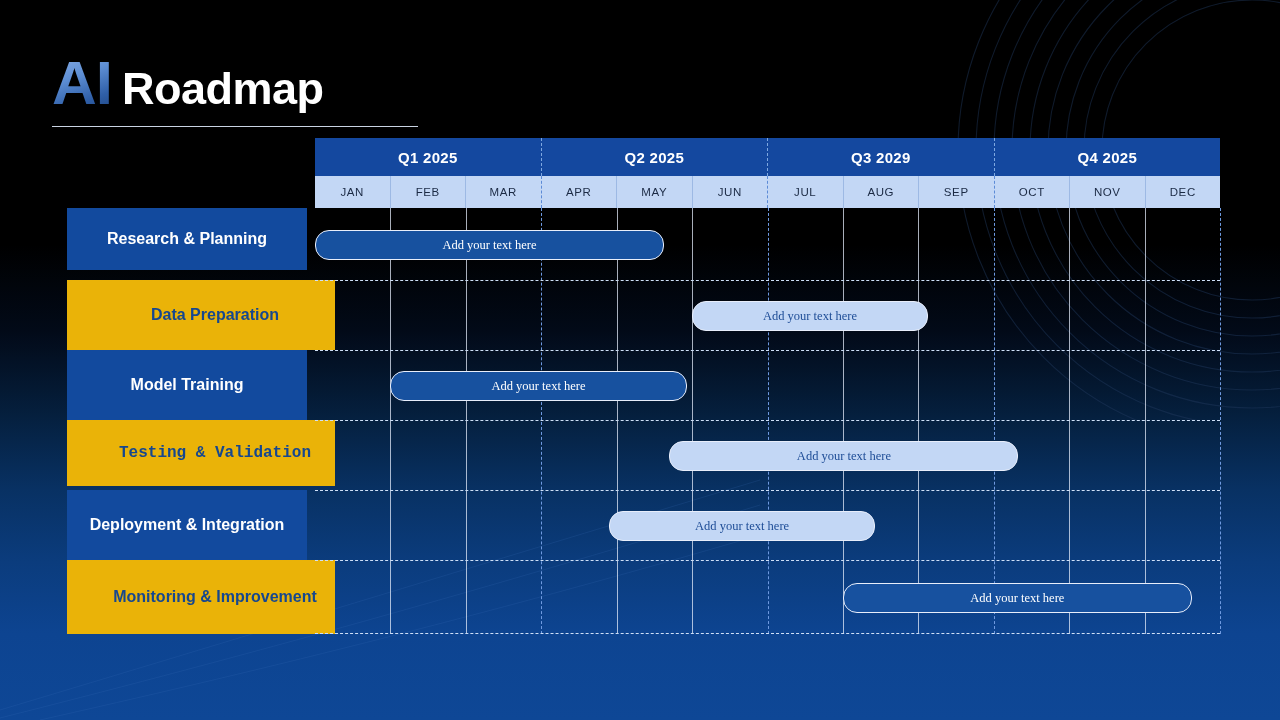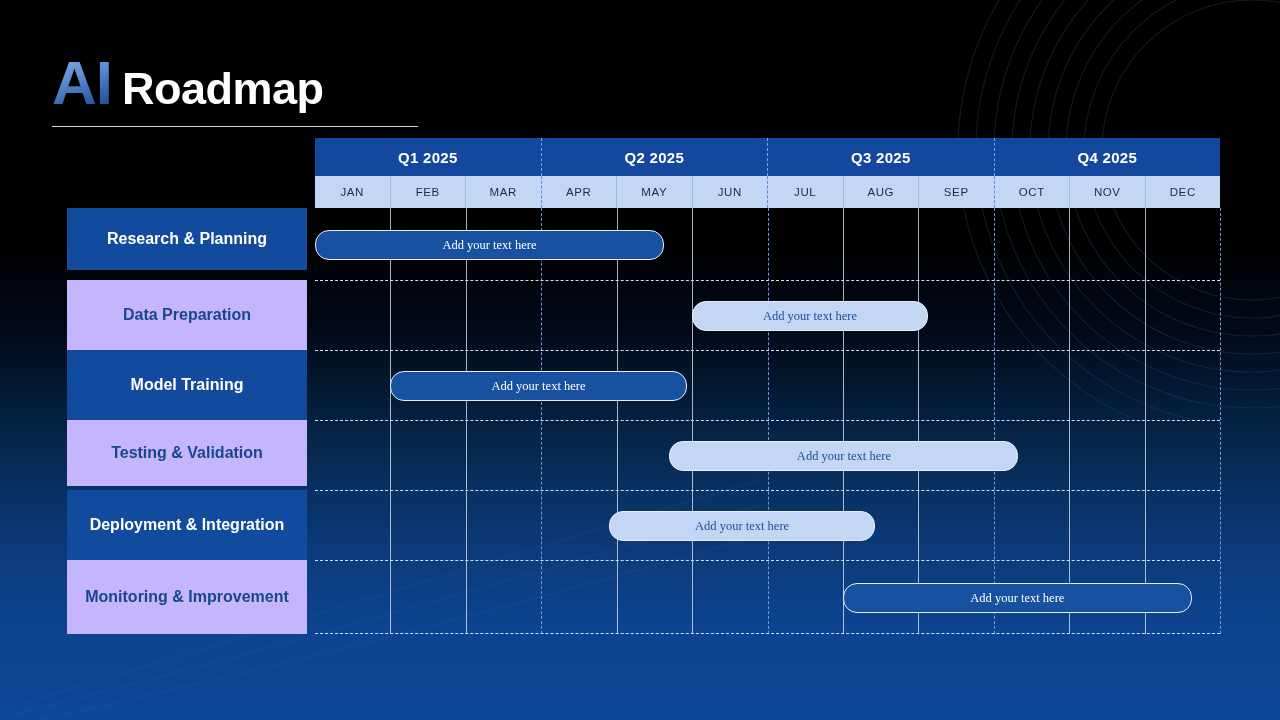--- a/index.html
+++ b/index.html
@@ -34,21 +34,21 @@
 
   
   #chart{position:absolute;left:67px;top:138px;width:1145px;height:496px;}
   #label-col{position:absolute;left:0;top:0;width:240px;height:496px;}
   .row-label{
     position:absolute;left:0;width:240px;
     display:flex;align-items:center;justify-content:center;text-align:center;
     font-size:16px;font-weight:bold;line-height:1.25;
   }
   .row-label.dark{background:#124a9e;color:#ffffff;}
-  .row-label.light{background:#c4b5fd;color:#16478f;}
+  .row-label.light{background:#eab308;color:#16478f;padding-left:28px;}
 
   #grid-area{position:absolute;left:248px;top:0;width:905px;height:496px;}
 
   #q-row{position:absolute;left:0;top:0;width:905px;height:38px;display:flex;background:#14489f;}
   .q-cell{flex:1;display:flex;align-items:center;justify-content:center;
     color:#fff;font-size:15px;font-weight:bold;letter-spacing:.3px;}
   .q-cell+.q-cell{border-left:1px dashed #7fa8e0;}
 
   #m-row{position:absolute;left:0;top:38px;width:905px;height:32px;display:flex;background:#c3d7f5;}
   .m-cell{flex:1;display:flex;align-items:center;justify-content:center;
@@ -109,36 +109,36 @@
   <div id="label-col">
       <div class="row-label dark" style="top: 70px; height: 62px;">
         <span>Research &amp; Planning</span>
       </div>
       <div class="row-label light" style="top: 142px; height: 70px;">
         <span>Data Preparation</span>
       </div>
       <div class="row-label dark" style="top: 212px; height: 70px;">
         <span>Model Training</span>
       </div>
-      <div class="row-label light" style="top: 282px; height: 66px;">
+      <div class="row-label light" style="top: 282px; height: 66px; font-family: Liberation Mono, monospace;">
         <span>Testing &amp; Validation</span>
       </div>
       <div class="row-label light" style="top: 422px; height: 74px;">
         <span>Monitoring &amp; Improvement</span>
       </div>
       <div class="row-label dark" style="top: 352px; height: 70px;">
         <span>Deployment &amp; Integration</span>
       </div>
     </div>
 
   <div id="grid-area">
     <div id="q-row">
         <div class="q-cell">Q1 2025</div>
         <div class="q-cell">Q2 2025</div>
-        <div class="q-cell">Q3 2025</div>
+        <div class="q-cell">Q3 2029</div>
         <div class="q-cell">Q4 2025</div>
       </div>
     <div id="m-row">
         <div class="m-cell">JAN</div>
         <div class="m-cell">FEB</div>
         <div class="m-cell">MAR</div>
         <div class="m-cell qstart">APR</div>
         <div class="m-cell">MAY</div>
         <div class="m-cell">JUN</div>
         <div class="m-cell qstart">JUL</div>

